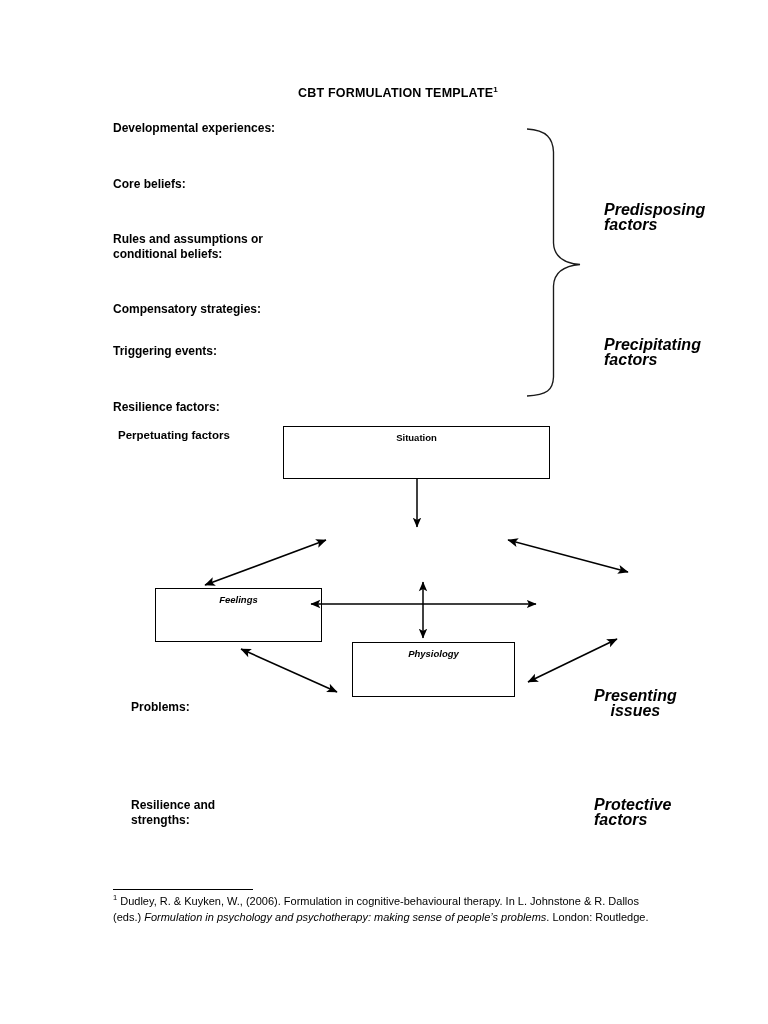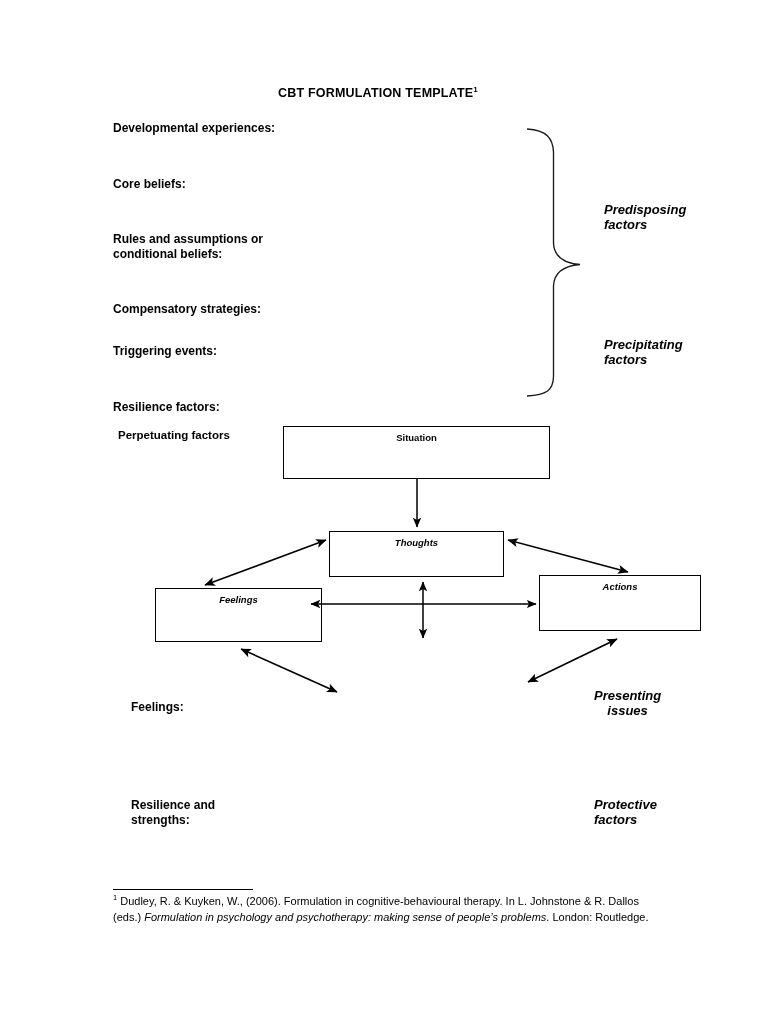--- a/index.html
+++ b/index.html
@@ -35,21 +35,21 @@
   }
   .lbl {
     position: absolute;
     font-size: 12px;
     font-weight: bold;
     line-height: 14.5px;
     white-space: pre-line;
   }
   .rlbl {
     position: absolute;
-    font-size: 13px;
+    font-size: 16px;
     font-weight: bold;
     font-style: italic;
     line-height: 14.5px;
     white-space: pre-line;
   }
   .ital-lbl {
     position: absolute;
     font-size: 11.5px;
     font-weight: bold;
     line-height: 14.5px;
@@ -111,72 +111,69 @@
     vertical-align: super;
     line-height: 0;
   }
   .fnote i { font-style: italic; }
 </style>
 </head>
 <body>
 
 <div id="page">
 
-  <div class="title" style="left:278px; top:86px;">
+  <div class="title" style="left:298px; top:86px;">
     <span>CBT FORMULATION TEMPLATE</span><sup>1</sup>
   </div>
 
   <div class="lbl" style="left:113px; top:121px;">Developmental experiences:</div>
 
   <div class="lbl" style="left:113px; top:177px;">Core beliefs:</div>
 
   <div class="lbl" style="left:113px; top:232px;">Rules and assumptions or
 conditional beliefs:</div>
 
   <div class="lbl" style="left:113px; top:302px;">Compensatory strategies:</div>
 
   <div class="lbl" style="left:113px; top:344px;">Triggering events:</div>
 
   <div class="lbl" style="left:113px; top:400px;">Resilience factors:</div>
 
   <div class="ital-lbl" style="left:118px; top:428px;">Perpetuating factors</div>
 
-  <div class="lbl" style="left:131px; top:700px;">Feelings:</div>
+  <div class="lbl" style="left:131px; top:700px;">Problems:</div>
 
   <div class="lbl" style="left:131px; top:798px;">Resilience and
 strengths:</div>
 
   <div class="rlbl" style="left:604px; top:203px;">Predisposing
 factors</div>
 
   <div class="rlbl" style="left:604px; top:338px;">Precipitating
 factors</div>
 
   <div class="rlbl" style="left:594px; top:689px;text-align:center;">Presenting
 issues</div>
 
   <div class="rlbl" style="left:594px; top:798px;">Protective
 factors</div>
 
   <div class="dbox plain" style="left:283px; top:426px; width:267px; height:53px;">
     <div class="cap">Situation</div>
   </div>
 
-  <div class="dbox" style="left:329px; top:531px; width:175px; height:46px;">
-    <div class="cap">Thoughts</div>
-  </div>
 
   <div class="dbox" style="left:155px; top:588px; width:167px; height:54px;">
     <div class="cap">Feelings</div>
   </div>
 
-  <div class="dbox" style="left:539px; top:575px; width:162px; height:56px;">
-    <div class="cap">Actions</div>
-  </div>
-
+
+  <div class="dbox" style="left:352px; top:642px; width:163px; height:55px;">
+    <div class="cap">Physiology</div>
+  </div>
 
   <svg id="arrows" viewBox="0 0 768 1024">
     <defs>
       <marker id="ah" markerWidth="7" markerHeight="7" refX="6.2" refY="3.2" orient="auto" markerUnits="strokeWidth">
         <path d="M0,0.4 L6.6,3.2 L0,6 L1.5,3.2 Z" fill="#000"></path>
       </marker>
       <marker id="ah-start" markerWidth="7" markerHeight="7" refX="0.4" refY="3.2" orient="auto" markerUnits="strokeWidth">
         <path d="M6.6,0.4 L0,3.2 L6.6,6 L5.1,3.2 Z" fill="#000"></path>
       </marker>
     </defs>

